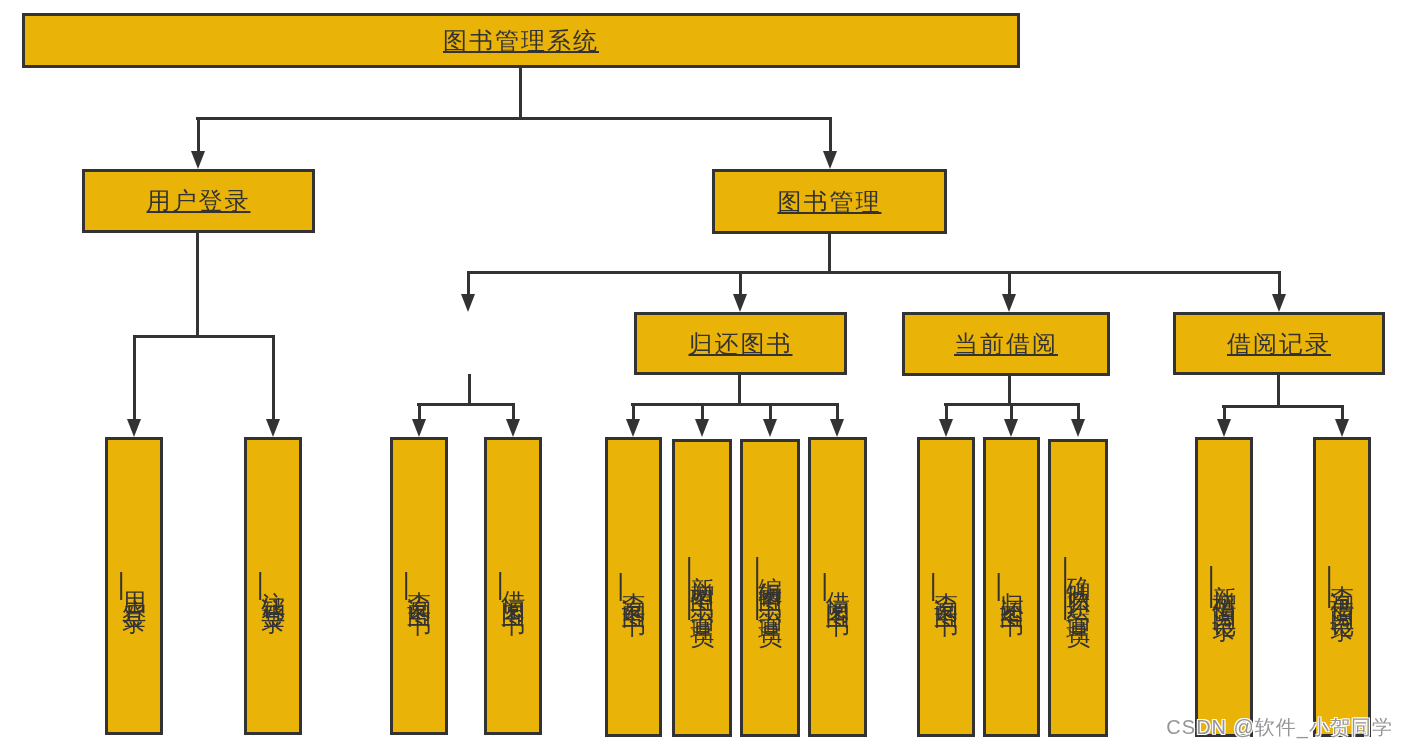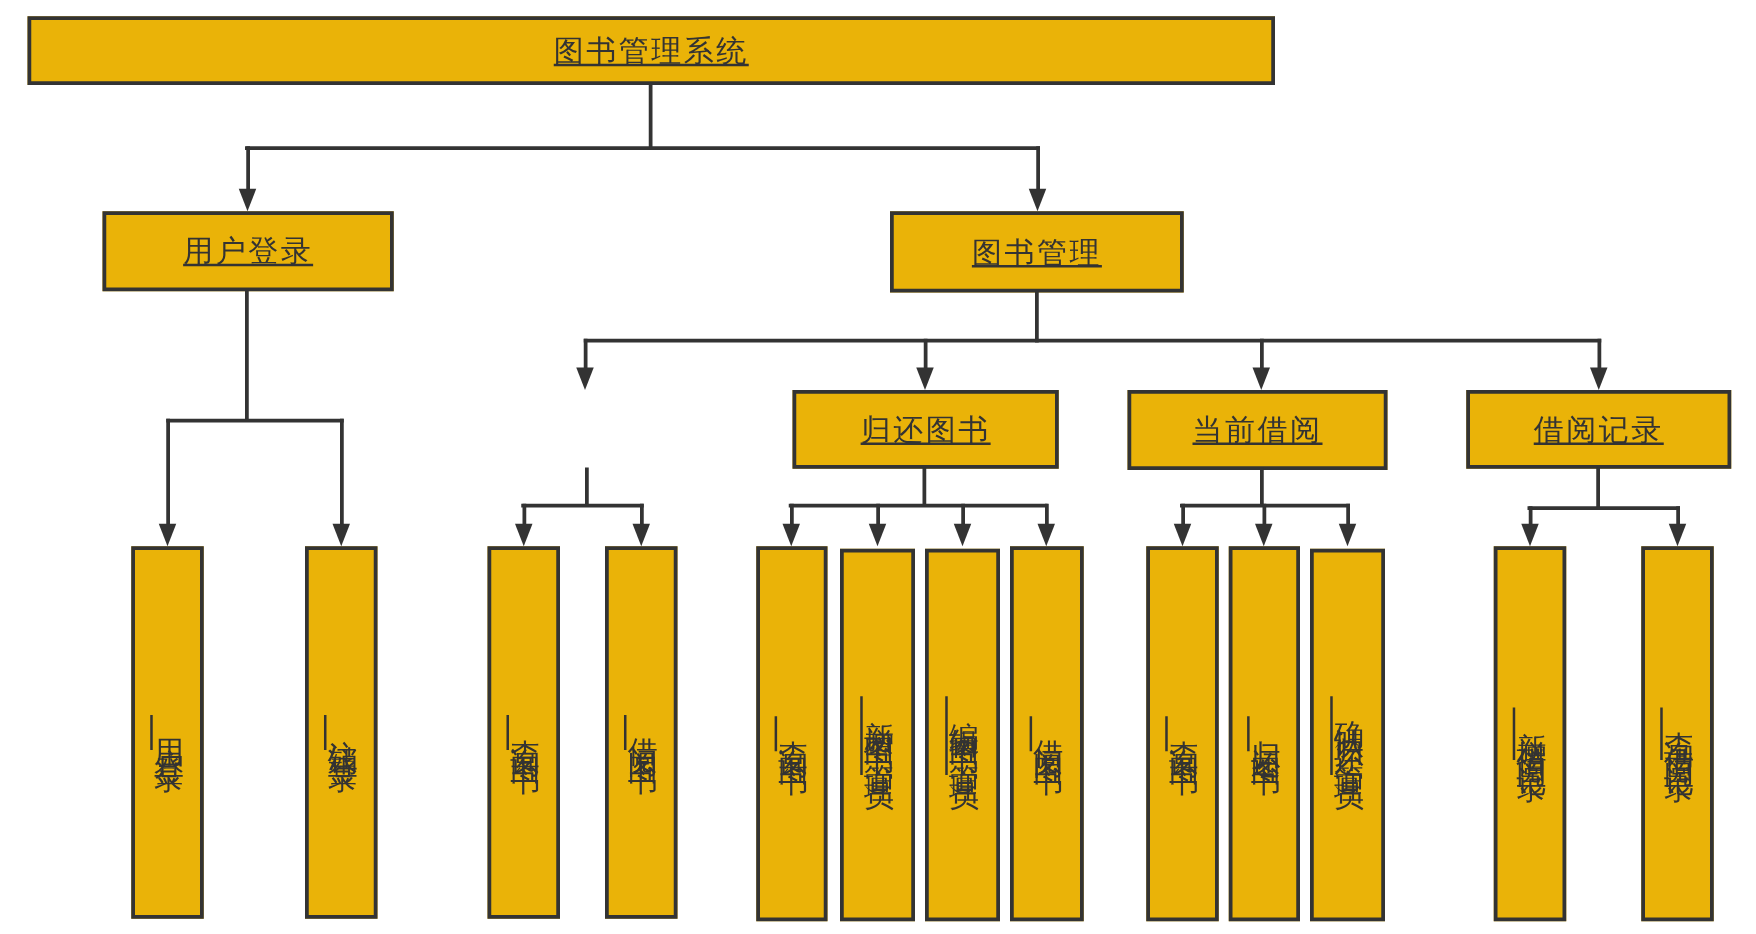--- a/index.html
+++ b/index.html
@@ -167,14 +167,15 @@
     <span class="vtext">确认归还（管理员）</span>
   </div>
 
   <div class="node vnode" style="left:1195px; top:437px; width:58px; height:300px;">
     <span class="vtext">新增借阅记录</span>
   </div>
   <div class="node vnode" style="left:1313px; top:437px; width:58px; height:300px;">
     <span class="vtext">查询借阅记录</span>
   </div>
 
+  <div class="watermark">CSDN @软件_小贺同学</div>
 
 </div>
 
 </body></html>

